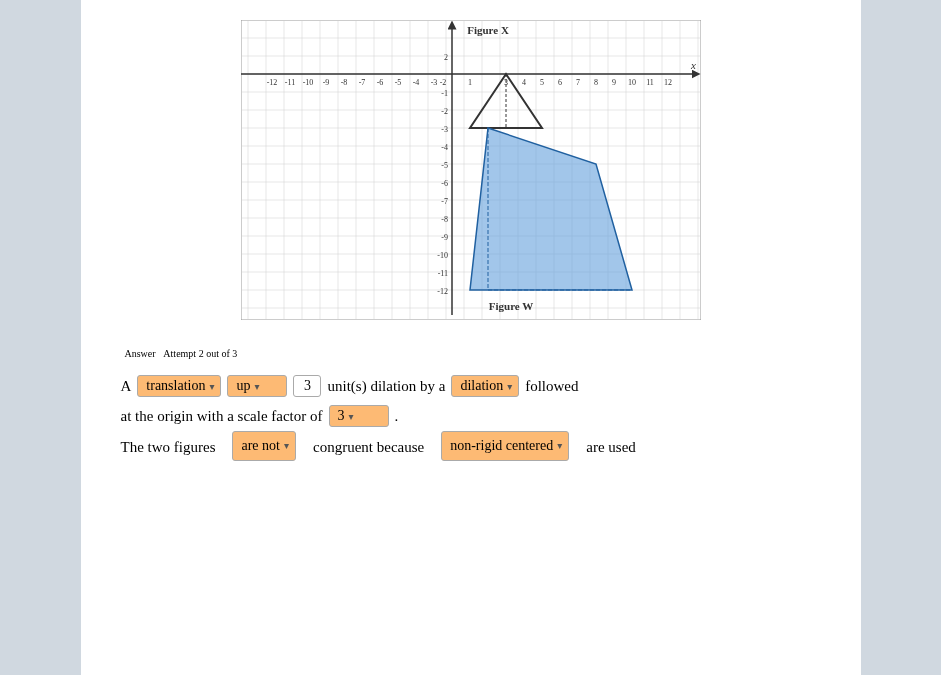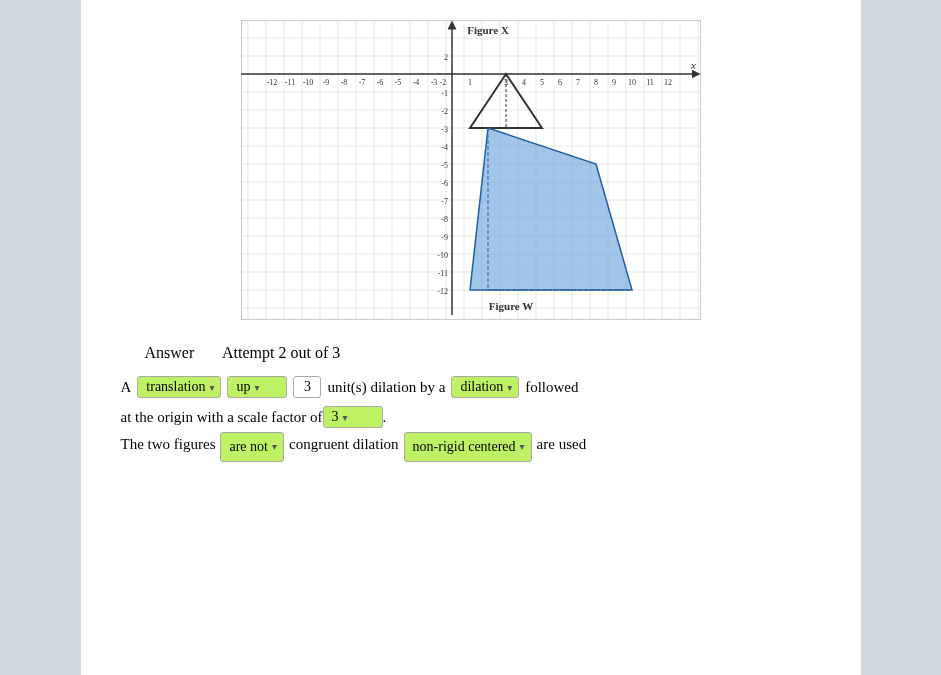--- a/index.html
+++ b/index.html
@@ -38,45 +38,46 @@
     .answer-section {
       margin-top: 10px;
     }
     .answer-label {
       font-weight: bold;
       font-size: 15px;
       margin-bottom: 14px;
     }
     .answer-label span {
       font-weight: normal;
-      font-size: 16px;
-      margin-left: 24px;
+      font-size: 10px;
+      margin-left: 4px;
     }
     .answer-row {
       display: flex;
       align-items: center;
       flex-wrap: wrap;
       gap: 6px;
       margin-bottom: 8px;
       font-size: 15px;
     }
     .answer-row2 {
       display: flex;
       align-items: center;
       flex-wrap: wrap;
+      gap: 6px;
       font-size: 15px;
     }
     .dropdown {
       display: inline-flex;
       align-items: center;
       border: 1.5px solid #aaa;
       border-radius: 3px;
       padding: 2px 6px 2px 8px;
       font-size: 14px;
-      background: #bef264;
+      background: #fdba74;
       cursor: pointer;
       min-width: 60px;
     }
     .dropdown .chevron {
       margin-left: 4px;
       font-size: 10px;
       color: #555;
     }
     .number-box {
       display: inline-block;
@@ -88,23 +89,23 @@
       text-align: center;
       background: #fff;
     }
     .congruent-section {
       font-size: 15px;
       line-height: 1.7;
       margin-top: 4px;
     }
     .congruent-row {
       display: flex;
-      align-items: flex-start;
+      align-items: flex-end;
       flex-wrap: wrap;
-      gap: 5px;
+      gap: 17px;
       margin-bottom: 2px;
     }
   </style>
 </head>
 <body>
 
 <div class="page">
 
   <div class="graph-container">
     <div class="graph-area">
@@ -279,21 +280,21 @@
       <span>.</span>
     </div>
 
     <div class="congruent-section">
       <div class="congruent-row">
         <span>The two figures</span>
         <div class="dropdown">
           <span>are not</span>
           <span class="chevron">▾</span>
         </div>
-        <span>congruent dilation</span>
+        <span>congruent because</span>
         <div class="dropdown">
           <span>non-rigid centered</span>
           <span class="chevron">▾</span>
         </div>
         <span>are used</span>
       </div>
     </div>
   </div>
 </div>
 

